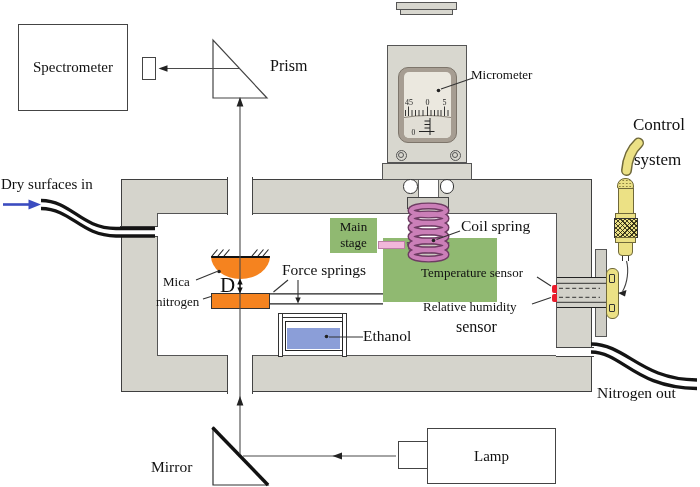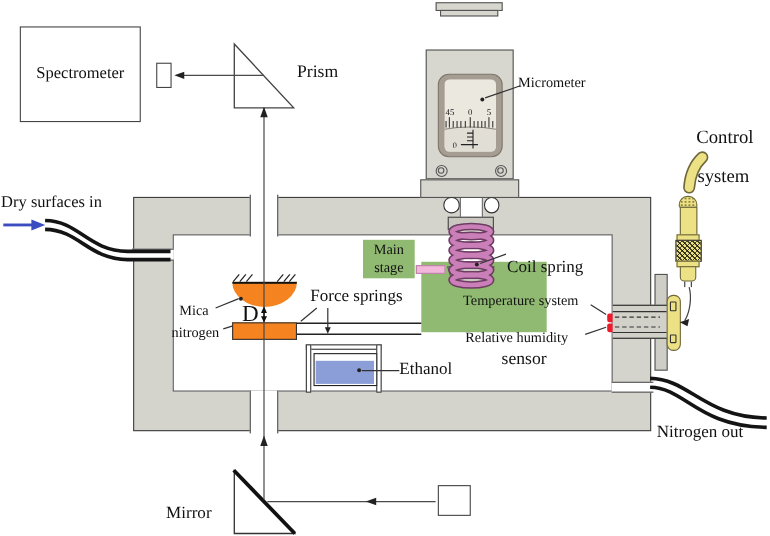--- a/index.html
+++ b/index.html
@@ -72,20 +72,23 @@
   <div class="abs yellow" style="left:614.8px;top:237px;width:21.5px;height:5.5px;"></div>
   <div class="abs yellow" style="left:618px;top:242px;width:15px;height:14px;border-radius:0 0 4px 4px;"></div>
   <div class="abs" style="left:621.8px;top:256px;width:1.6px;height:5px;background:#333;"></div>
   <div class="abs" style="left:627.8px;top:256px;width:1.6px;height:5px;background:#333;"></div>
 
   <div class="abs whitebox ctr" style="left:18px;top:24px;width:110px;height:87px;font-size:15px;">
     <span>Spectrometer</span>
   </div>
   <div class="abs" style="left:142px;top:57px;width:14px;height:23px;background:#fff;border:1.4px solid #444;"></div>
 
+  <div class="abs whitebox ctr" style="left:427px;top:428px;width:129px;height:56px;font-size:15px;">
+    <span>Lamp</span>
+  </div>
   <div class="abs" style="left:397.5px;top:441px;width:30px;height:28px;background:#fff;border:1.4px solid #444;"></div>
 
   <div class="abs metal" style="left:396px;top:2px;width:61px;height:7.5px;"></div>
   <div class="abs metal" style="left:399.5px;top:9px;width:53.5px;height:5.5px;"></div>
   <div class="abs metal" style="left:387px;top:45px;width:80px;height:118px;"></div>
   <div class="abs metal" style="left:382px;top:163px;width:90px;height:16.5px;"></div>
 
   <div class="abs" style="left:398px;top:67px;width:59px;height:76px;background:#a69d92;border:1px solid #7d756b;border-radius:10px;"></div>
   <svg class="abs" style="left:404px;top:72px;z-index:5;" width="47" height="66" viewBox="0 0 47 66">
     <rect x="0" y="0" width="47" height="66" rx="5" fill="#ebe8df"></rect>
@@ -241,22 +244,22 @@
       <polygon points="298,303.5 295.3,297.5 300.7,297.5"></polygon>
     </g>
   </svg>
 
   <div class="abs labels" style="left:0;top:0;width:700px;height:487px;pointer-events:none;">
     <span class="lbl" style="left:1px;top:176px;font-size:15px;">Dry surfaces in</span>
     <span class="lbl" style="left:270px;top:57px;font-size:16px;">Prism</span>
     <span class="lbl" style="left:471px;top:67px;font-size:13px;">Micrometer</span>
     <span class="lbl" style="left:633px;top:115px;font-size:17px;">Control</span>
     <span class="lbl" style="left:634px;top:150px;font-size:17px;">system</span>
-    <span class="lbl" style="left:461px;top:234px;font-size:15.5px;">Coil spring</span>
-    <span class="lbl" style="left:421px;top:265px;font-size:13px;">Temperature system</span>
+    <span class="lbl" style="left:461px;top:217px;font-size:15.5px;">Coil spring</span>
+    <span class="lbl" style="left:421px;top:265px;font-size:13px;">Temperature sensor</span>
     <span class="lbl" style="left:423px;top:299px;font-size:13px;text-align:right;">Relative humidity</span>
     <span class="lbl" style="left:456px;top:318px;font-size:16px;">sensor</span>
     <span class="lbl" style="left:163px;top:274px;font-size:13px;">Mica</span>
     <span class="lbl" style="left:156px;top:294px;font-size:13px;">nitrogen</span>
     <span class="lbl" style="left:220px;top:273px;font-size:21px;">D</span>
     <span class="lbl" style="left:282px;top:261px;font-size:15.5px;">Force springs</span>
     <span class="lbl" style="left:363px;top:327px;font-size:15.5px;">Ethanol</span>
     <span class="lbl" style="left:597px;top:384px;font-size:15.5px;">Nitrogen out</span>
     <span class="lbl" style="left:151px;top:458px;font-size:15.5px;">Mirror</span>
   </div>

